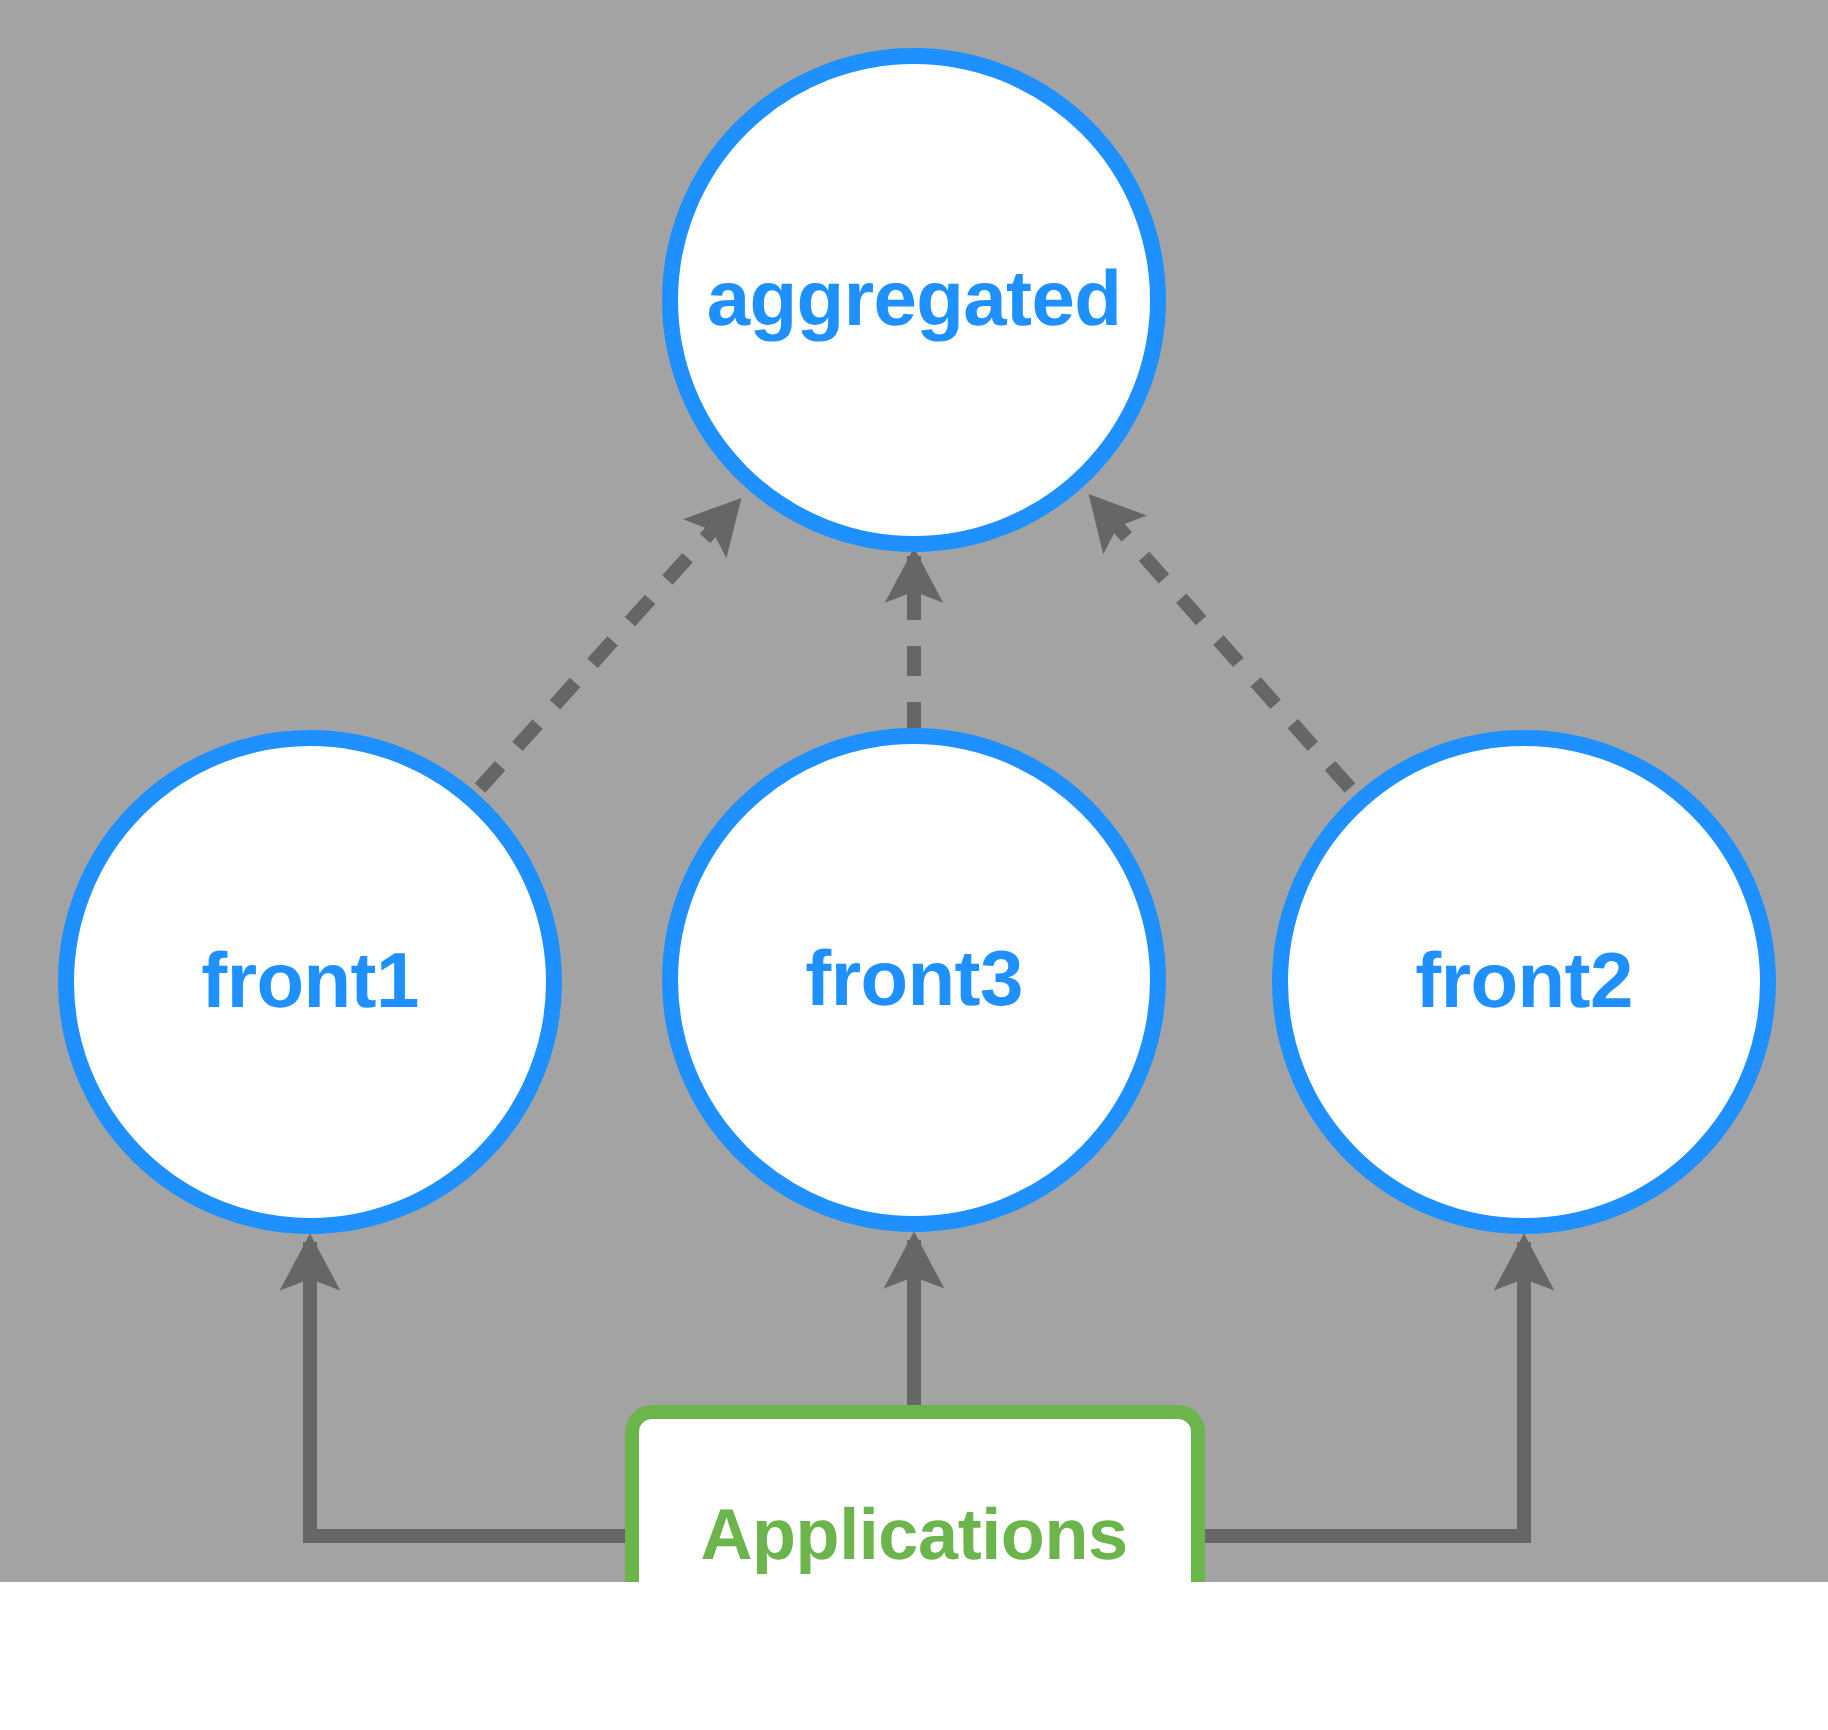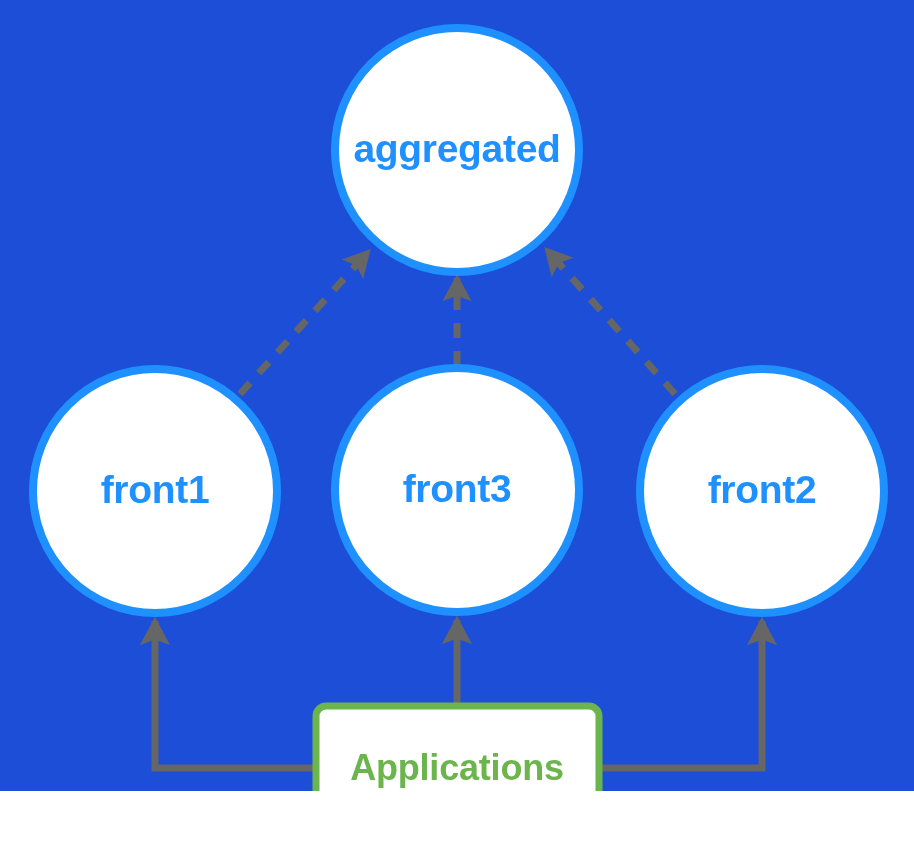--- a/index.html
+++ b/index.html
@@ -7,21 +7,21 @@
     padding: 0;
     background: #ffffff;
   }
   body {
     font-family: "Liberation Sans", sans-serif;
   }
   #diagram-root {
     position: relative;
     width: 914px;
     height: 791px;
-    background: #1d4ed8;
+    background: #a3a3a3;
     overflow: hidden;
     text-align: right;
   }
   #diagram-svg {
     position: absolute;
     top: 0;
     left: 0;
     width: 914px;
     height: 865px;
     display: block;

